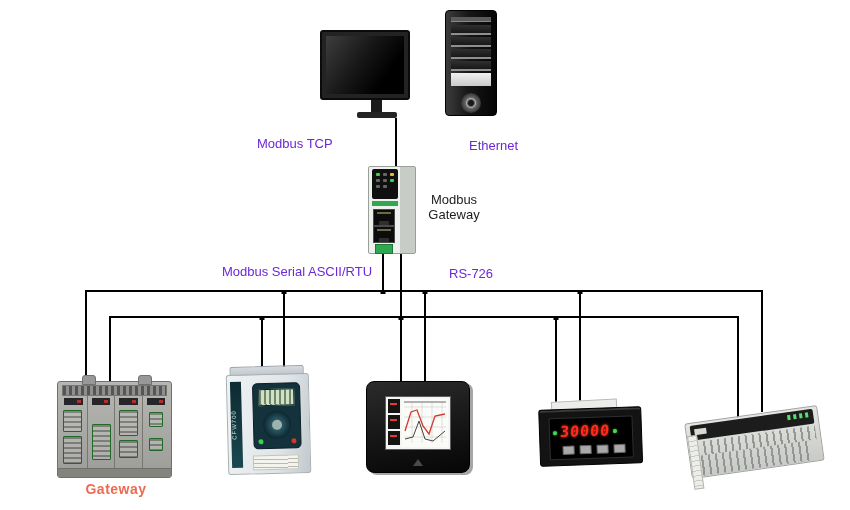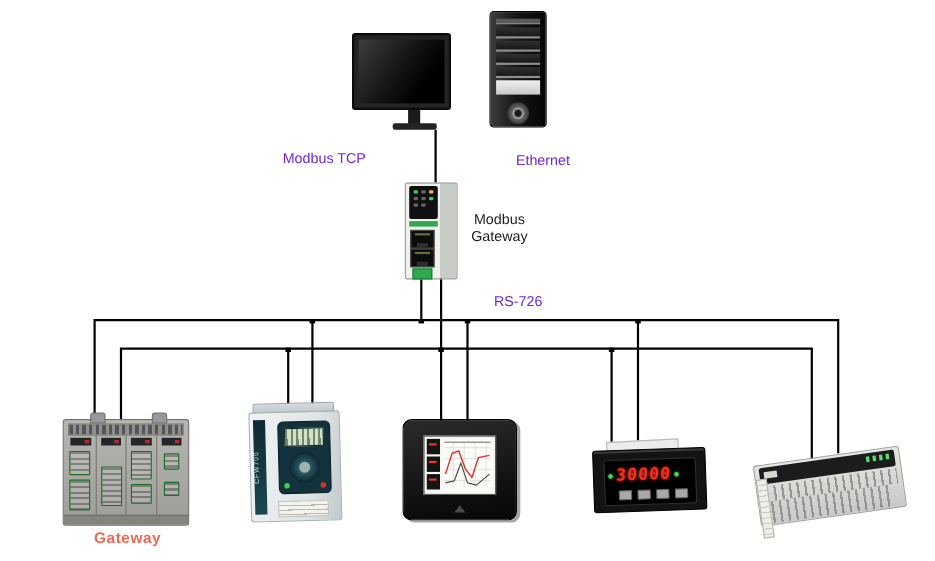--- a/index.html
+++ b/index.html
@@ -183,20 +183,21 @@
     <div class="gw-strip"></div>
     <div class="rj45" style="top:42px"></div>
     <div class="rj45" style="top:59px"></div>
     <div class="gw-bot"></div>
   </div>
   <div class="lbl-black" style="left:419px;top:192px;width:70px;">
     <div>Modbus</div>
     <div>Gateway</div>
   </div>
 
+  <div class="lbl" style="left:222px;top:264px;">Modbus Serial ASCII/RTU</div>
   <div class="lbl" style="left:449px;top:266px;">RS-726</div>
 
   <div class="abs plc">
     <div class="plc-ear" style="left:24px"></div>
     <div class="plc-ear" style="left:80px"></div>
     <div class="plc-vent"></div>
     <div class="plc-mods">
       <div class="plc-mod">
         <div class="plc-win"></div>
         <div class="pg" style="left:3px;top:14px;height:20px"></div>

